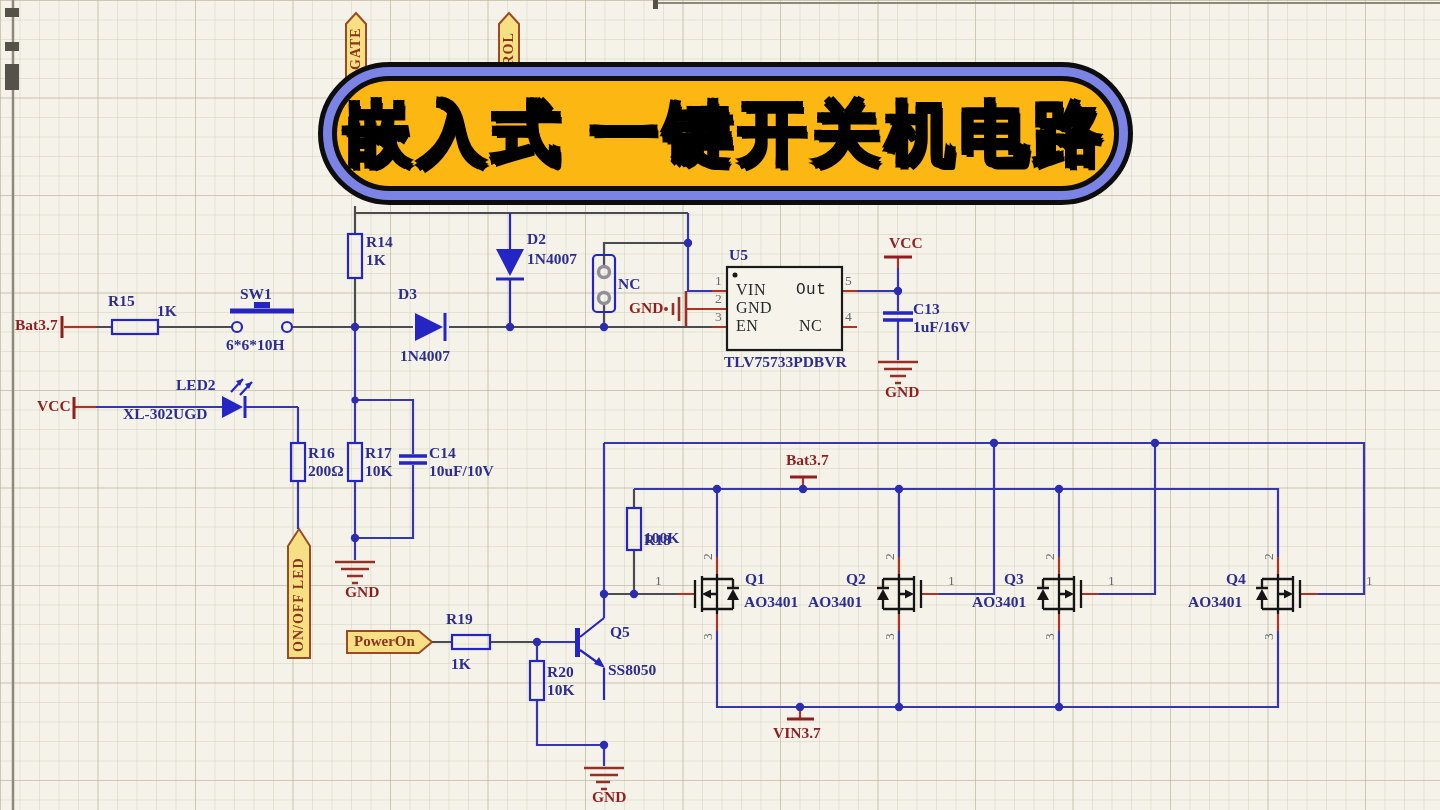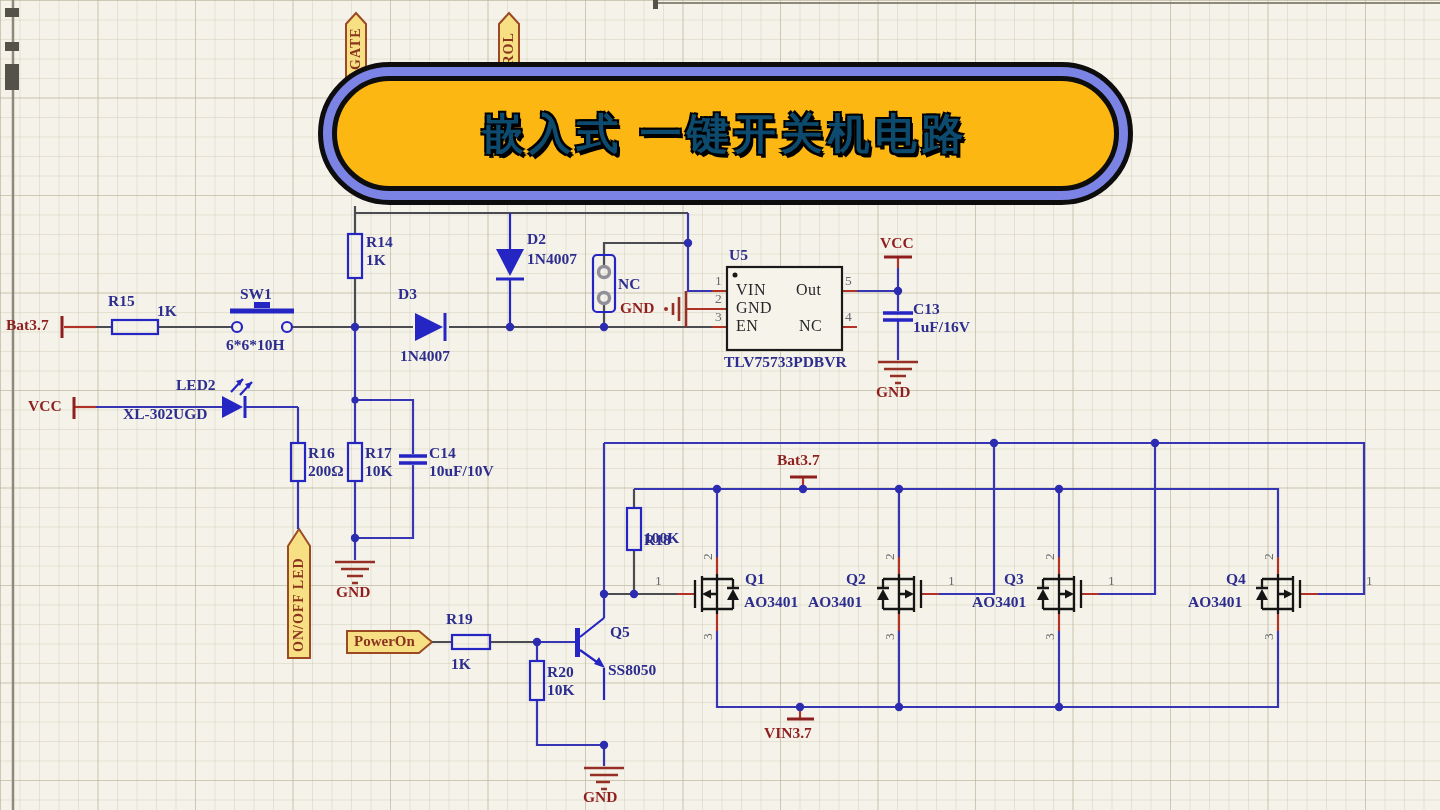--- a/index.html
+++ b/index.html
@@ -8,34 +8,34 @@
     background-image:
       linear-gradient(rgba(185,180,155,.55) 1px, transparent 1px),
       linear-gradient(90deg, rgba(185,180,155,.55) 1px, transparent 1px),
       linear-gradient(rgba(200,195,172,.38) 1px, transparent 1px),
       linear-gradient(90deg, rgba(200,195,172,.38) 1px, transparent 1px);
     background-size:97.5px 97.5px,97.5px 97.5px,19.5px 19.5px,19.5px 19.5px;
     font-family:"Liberation Serif","DejaVu Serif",serif;}
   #cir{position:absolute;left:0;top:0;}
   .lab{position:absolute;white-space:nowrap;line-height:1;}
   .lb{color:#2d2d8f;font-weight:bold;font-size:15.5px;}
-  .pt{color:#8f1f1f;font-weight:bold;font-size:15.5px;}
+  .pt{color:#8f1f1f;font-weight:bold;font-size:15.5px;padding-left:9px;}
   .pn{color:#68686f;font-size:13.5px;}
   .pr{color:#68686f;font-size:13.5px;transform:rotate(-90deg);transform-origin:0 0;}
   .bk{color:#26262a;font-size:16px;letter-spacing:.5px;}
   .tg{color:#8a3420;font-weight:bold;font-size:15px;}
   .tgr{color:#8a3420;font-weight:bold;font-size:14px;letter-spacing:1px;
        transform:rotate(-90deg);transform-origin:0 0;}
   #banner{position:absolute;left:318px;top:62px;width:815px;height:143px;box-sizing:border-box;
     background:#7b84e4;border:5px solid #0d0d0d;border-radius:74px;z-index:5;}
   #banner .inner{position:absolute;left:9px;top:9px;right:9px;bottom:9px;
     background:#fcb713;border:5px solid #0d0d0d;border-radius:62px;
     display:flex;align-items:center;justify-content:center;}
   #banner .txt{font-family:"Liberation Sans","DejaVu Sans",sans-serif;font-weight:bold;
-    font-size:42px;letter-spacing:5px;color:#0c4a6e;
+    font-size:69px;letter-spacing:5px;color:#000000;
     text-shadow:3px 4px 0 #000,-2px -2px 0 #000,2px -2px 0 #000,-2px 2px 0 #000,2px 2px 0 #000;}
 </style>
 </head>
 <body>
 
 <div id="stage">
 
 <svg id="cir" width="1440" height="810" viewBox="0 0 1440 810">
   <defs>
     <symbol id="pmos" overflow="visible">
@@ -230,21 +230,21 @@
       <span class="lab lb" style="left: 400px; top: 348px;">1N4007</span>
       <span class="lab lb" style="left: 527px; top: 231px;">D2</span>
       <span class="lab lb" style="left: 527px; top: 251px;">1N4007</span>
       <span class="lab lb" style="left: 618px; top: 276px;">NC</span>
       <span class="lab pt" style="left: 620px; top: 300px;">GND</span>
       <span class="lab lb" style="left: 729px; top: 247px;">U5</span>
       <span class="lab lb" style="left: 724px; top: 354px;">TLV75733PDBVR</span>
       <span class="lab bk" style="left: 736px; top: 282px;">VIN</span>
       <span class="lab bk" style="left: 736px; top: 300px;">GND</span>
       <span class="lab bk" style="left: 736px; top: 318px;">EN</span>
-      <span class="lab bk" style="left: 796px; top: 282px;">Out</span>
+      <span class="lab bk" style="left: 796px; top: 282px; font-family: Liberation Mono, monospace;">Out</span>
       <span class="lab bk" style="left: 799px; top: 318px;">NC</span>
       <span class="lab pn" style="left: 715px; top: 274px;">1</span>
       <span class="lab pn" style="left: 715px; top: 292px;">2</span>
       <span class="lab pn" style="left: 715px; top: 310px;">3</span>
       <span class="lab pn" style="left: 845px; top: 274px;">5</span>
       <span class="lab pn" style="left: 845px; top: 310px;">4</span>
       <span class="lab pt" style="left: 880px; top: 235px;">VCC</span>
       <span class="lab lb" style="left: 913px; top: 301px;">C13</span>
       <span class="lab lb" style="left: 913px; top: 319px;">1uF/16V</span>
       <span class="lab pt" style="left: 876px; top: 384px;">GND</span>

